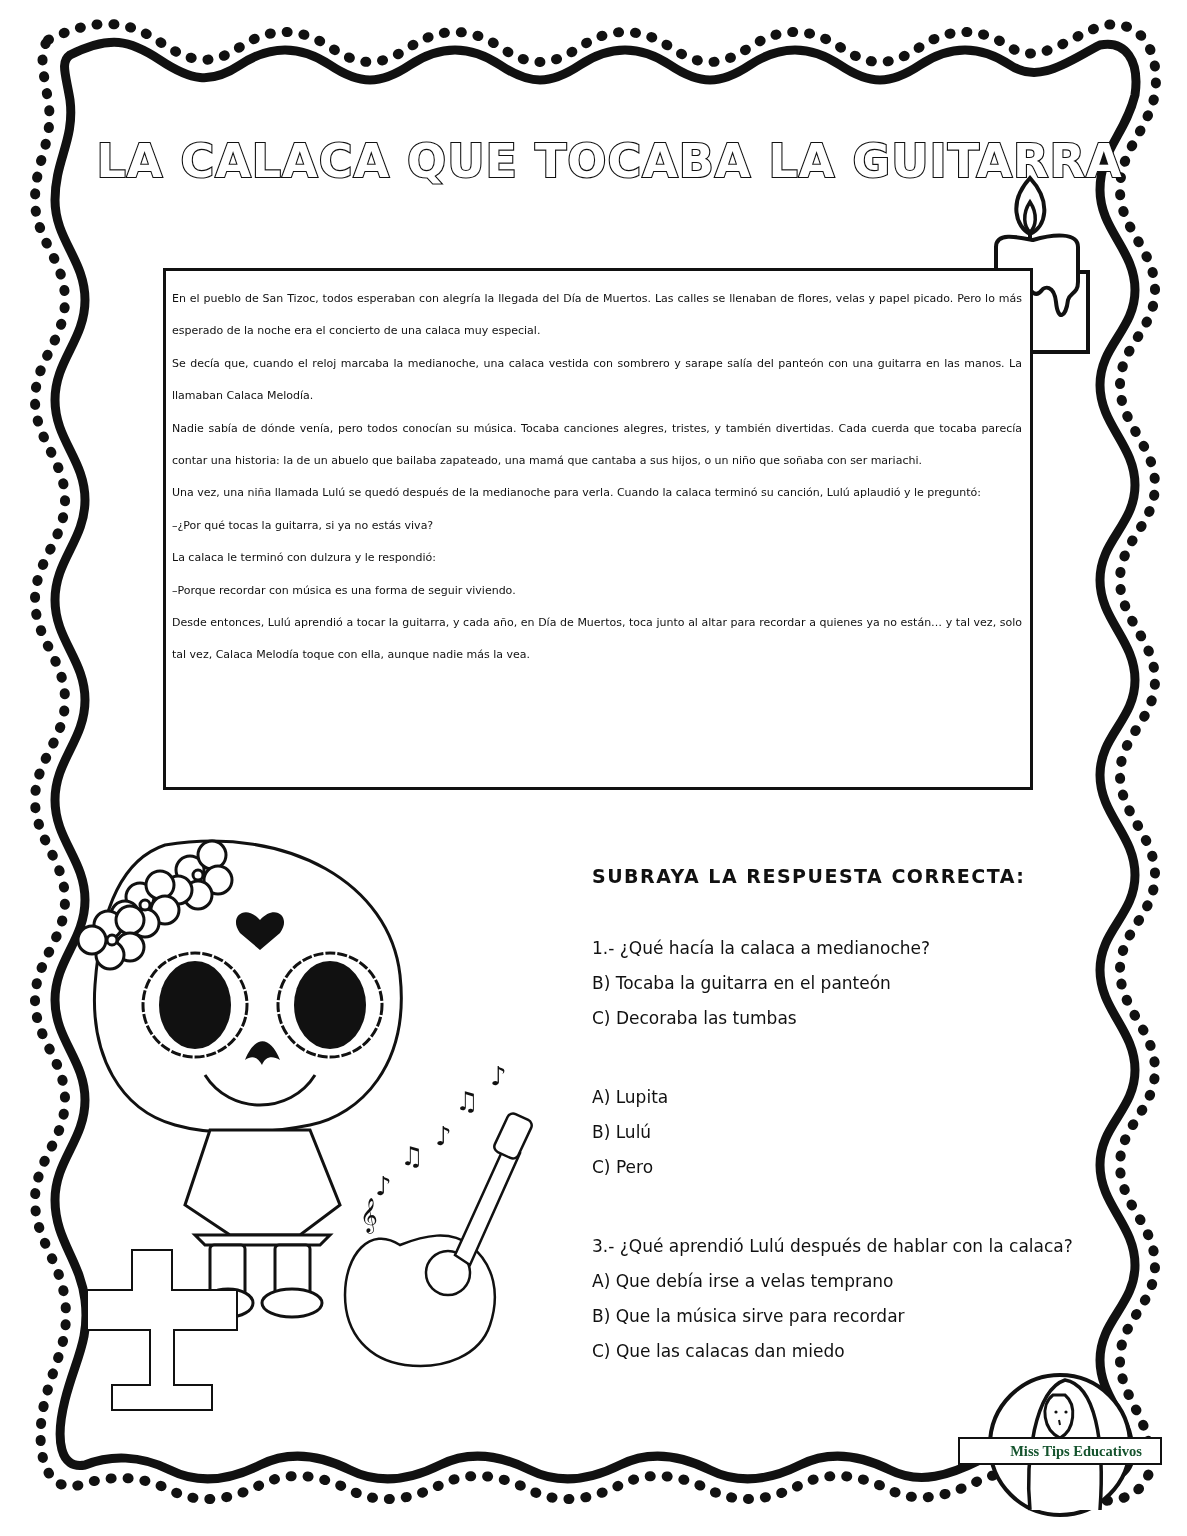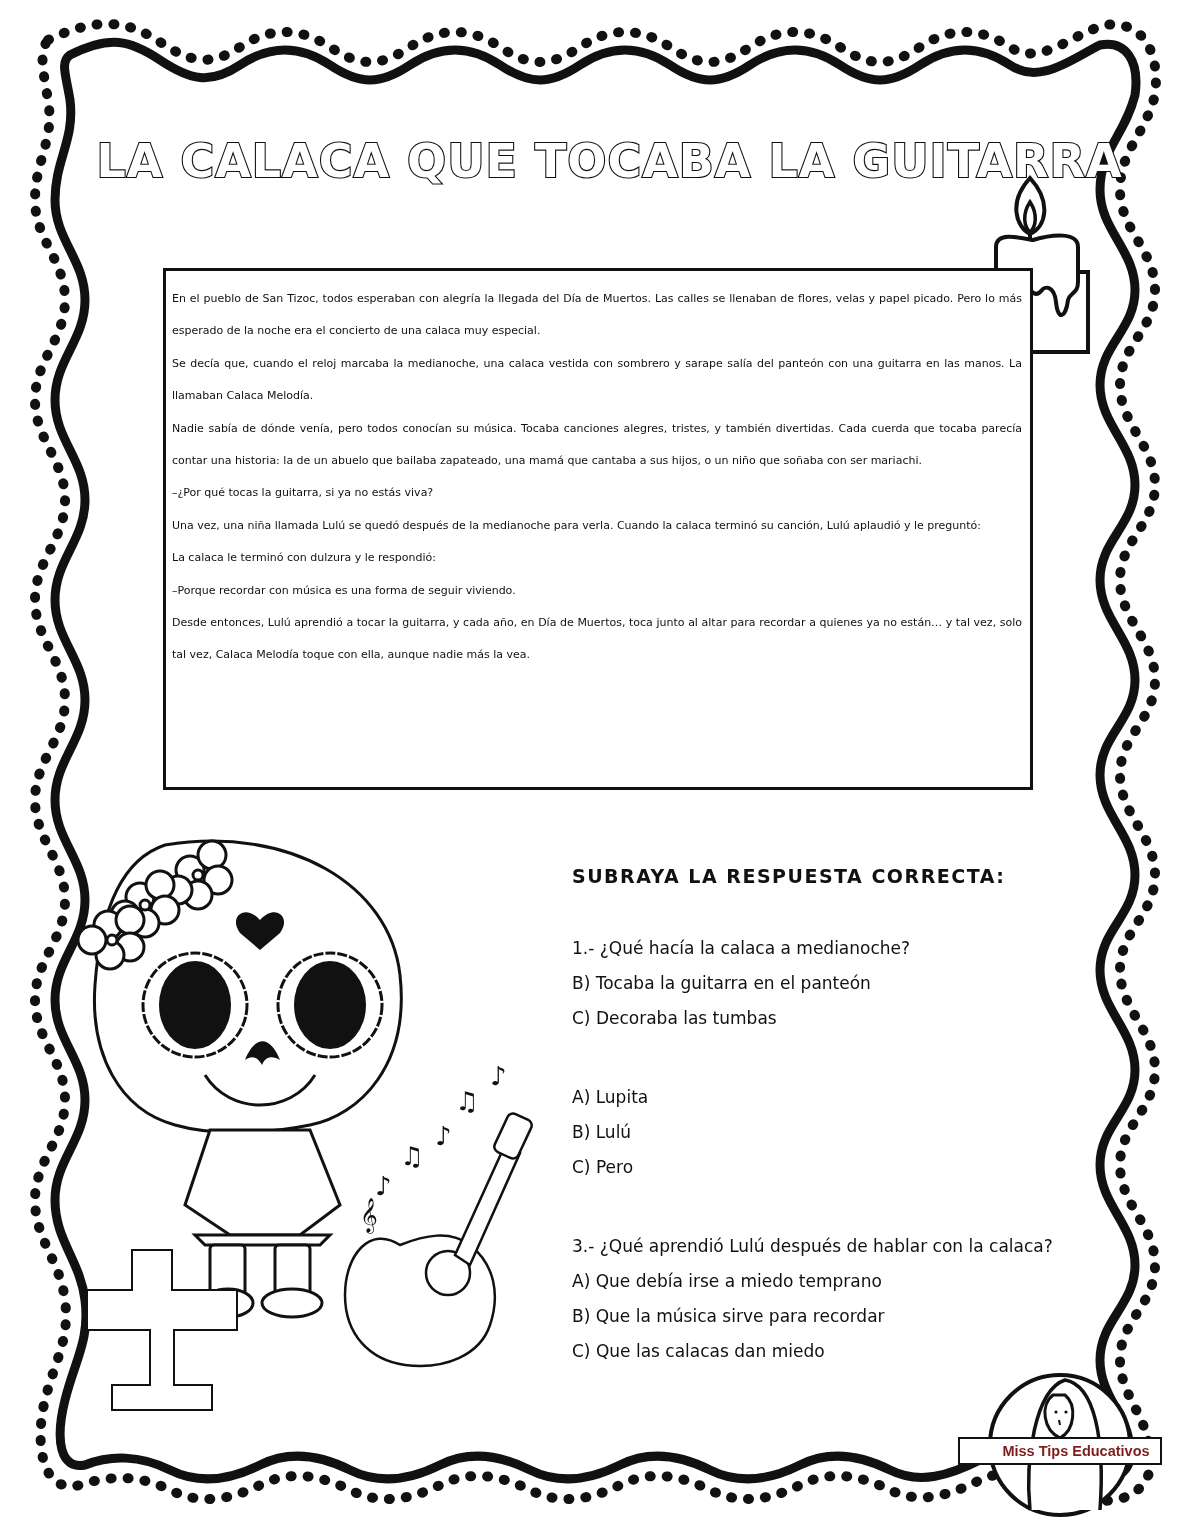--- a/index.html
+++ b/index.html
@@ -56,21 +56,21 @@
       left: 978px; top: 172px;
       width: 120px; height: 200px;
     }
     .skull-art {
       position: absolute;
       left: 60px; top: 825px;
       width: 500px; height: 600px;
     }
     .quiz {
       position: absolute;
-      left: 572px; top: 865px;
+      left: 592px; top: 865px;
       width: 520px;
     }
     .quiz-heading {
       font-family: "DejaVu Sans", sans-serif;
       font-weight: bold;
       font-size: 19px;
       letter-spacing: 1.5px;
       margin: 0 0 20px 0;
       color: #111111;
     }
@@ -91,25 +91,25 @@
     }
     .logo-label {
       position: absolute;
       left: 958px; top: 1437px;
       width: 204px;
       height: 28px;
       border: 2px solid #111111;
       background: #ffffff;
       box-sizing: border-box;
       text-align: center;
-      font-family: Liberation Sans, sans-serif;
+      font-family: Liberation Serif, serif;
       font-weight: bold;
       font-size: 14.5px;
       line-height: 24px;
-      color: #7f1d1d;
+      color: #14532d;
       padding-left: 32px;
     }
   </style>
 </head>
 <body>
 
 <svg class="frame-svg" viewBox="0 0 1187 1536" xmlns="http://www.w3.org/2000/svg">
 
   <path id="solidWave" fill="none" stroke="#111" stroke-width="9" stroke-linecap="round" d="M70 55
        C 110 35, 130 40, 160 60
@@ -231,22 +231,22 @@
   <path d="M52 30 C 44 42, 46 55, 52 60 C 58 55, 60 42, 52 30 Z" fill="#fff" stroke="#111" stroke-width="3.5"></path>
   <line x1="52" y1="60" x2="52" y2="68" stroke="#111" stroke-width="4"></line>
   <rect x="25" y="100" width="85" height="80" fill="#fff" stroke="#111" stroke-width="4"></rect>
   <path d="M18 75 C 18 60, 40 65, 55 68 C 75 62, 100 60, 100 75 L 100 110 C 100 122, 92 120, 90 128 C 88 145, 80 150, 78 130 C 76 112, 66 115, 64 118 C 58 126, 52 120, 50 112 C 46 105, 38 110, 30 115 C 20 118, 16 112, 18 100 Z" fill="#fff" stroke="#111" stroke-width="4"></path>
 </svg>
 
 <div class="story-box">
   <p class="story-para">En el pueblo de San Tizoc, todos esperaban con alegría la llegada del Día de Muertos. Las calles se llenaban de flores, velas y papel picado. Pero lo más esperado de la noche era el concierto de una calaca muy especial.</p>
   <p class="story-para">Se decía que, cuando el reloj marcaba la medianoche, una calaca vestida con sombrero y sarape salía del panteón con una guitarra en las manos. La llamaban Calaca Melodía.</p>
   <p class="story-para">Nadie sabía de dónde venía, pero todos conocían su música. Tocaba canciones alegres, tristes, y también divertidas. Cada cuerda que tocaba parecía contar una historia: la de un abuelo que bailaba zapateado, una mamá que cantaba a sus hijos, o un niño que soñaba con ser mariachi.</p>
+  <p class="story-para">Una vez, una niña llamada Lulú se quedó después de la medianoche para verla. Cuando la calaca terminó su canción, Lulú aplaudió y le preguntó:</p>
   <p class="story-para">–¿Por qué tocas la guitarra, si ya no estás viva?</p>
-  <p class="story-para">Una vez, una niña llamada Lulú se quedó después de la medianoche para verla. Cuando la calaca terminó su canción, Lulú aplaudió y le preguntó:</p>
   <p class="story-para">La calaca le terminó con dulzura y le respondió:</p>
   <p class="story-para">–Porque recordar con música es una forma de seguir viviendo.</p>
   <p class="story-para">Desde entonces, Lulú aprendió a tocar la guitarra, y cada año, en Día de Muertos, toca junto al altar para recordar a quienes ya no están… y tal vez, solo tal vez, Calaca Melodía toque con ella, aunque nadie más la vea.</p>
 </div>
 
 <svg class="skull-art" viewBox="0 0 500 600" xmlns="http://www.w3.org/2000/svg">
   <g fill="#fff" stroke="#111" stroke-width="3">
 
     <path d="M105 20 C 230 0, 330 60, 340 150 C 350 240, 300 290, 250 300 C 200 310, 150 310, 115 300 C 60 285, 30 230, 35 160 C 40 90, 60 35, 105 20 Z"></path>
 
@@ -319,21 +319,21 @@
   </div>
 
   <div class="question">
     <span class="q-option">A) Lupita</span>
     <span class="q-option">B) Lulú</span>
     <span class="q-option">C) Pero</span>
   </div>
 
   <div class="question">
     <span class="q-text">3.-  ¿Qué aprendió Lulú después de hablar con la calaca?</span>
-    <span class="q-option">A) Que debía irse a miedo temprano</span>
+    <span class="q-option">A) Que debía irse a velas temprano</span>
     <span class="q-option">B) Que la música sirve para recordar</span>
     <span class="q-option">C) Que las calacas dan miedo</span>
   </div>
 </div>
 
 <svg class="logo" viewBox="0 0 210 160" xmlns="http://www.w3.org/2000/svg">
   <circle cx="105" cy="85" r="70" fill="#fff" stroke="#111" stroke-width="4"></circle>
   <path d="M75 150 C 70 100, 80 30, 110 20 C 140 25, 150 80, 145 150" fill="#fff" stroke="#111" stroke-width="3.5"></path>
   <path d="M98 35 C 85 45, 88 70, 105 78 C 120 70, 122 45, 110 35 Z" fill="#fff" stroke="#111" stroke-width="3"></path>
   <circle cx="101" cy="52" r="1.6" fill="#111"></circle>

